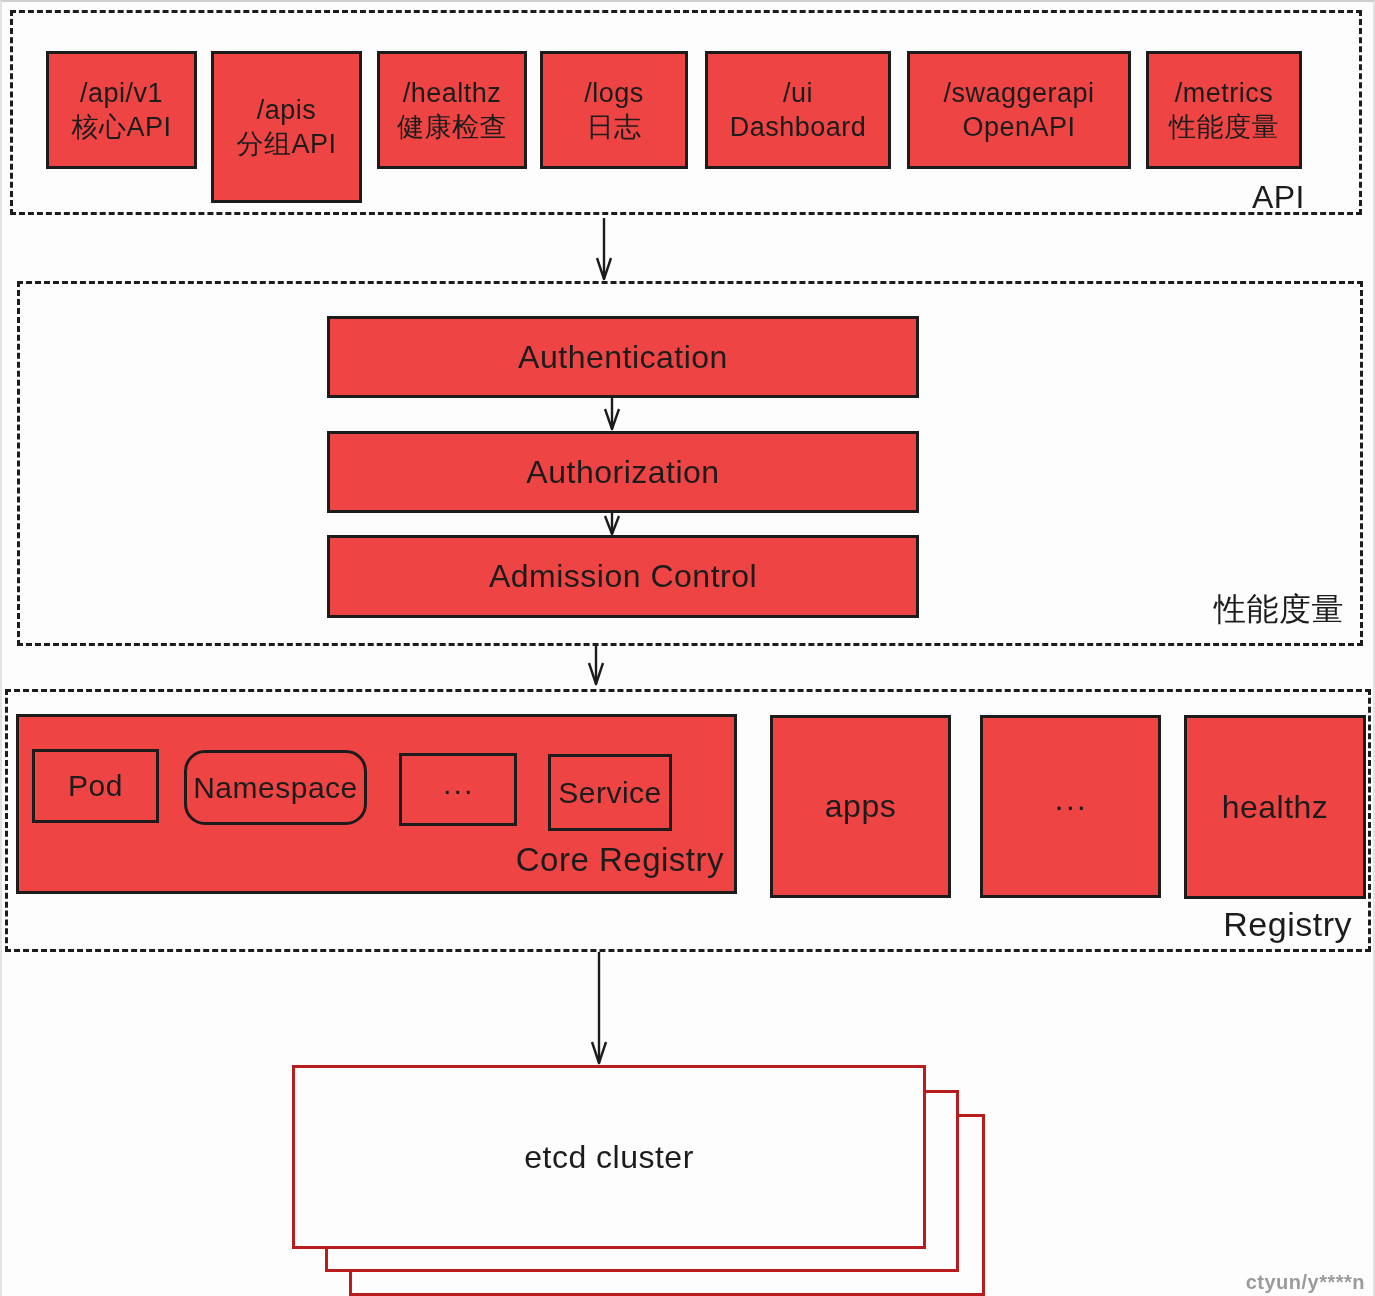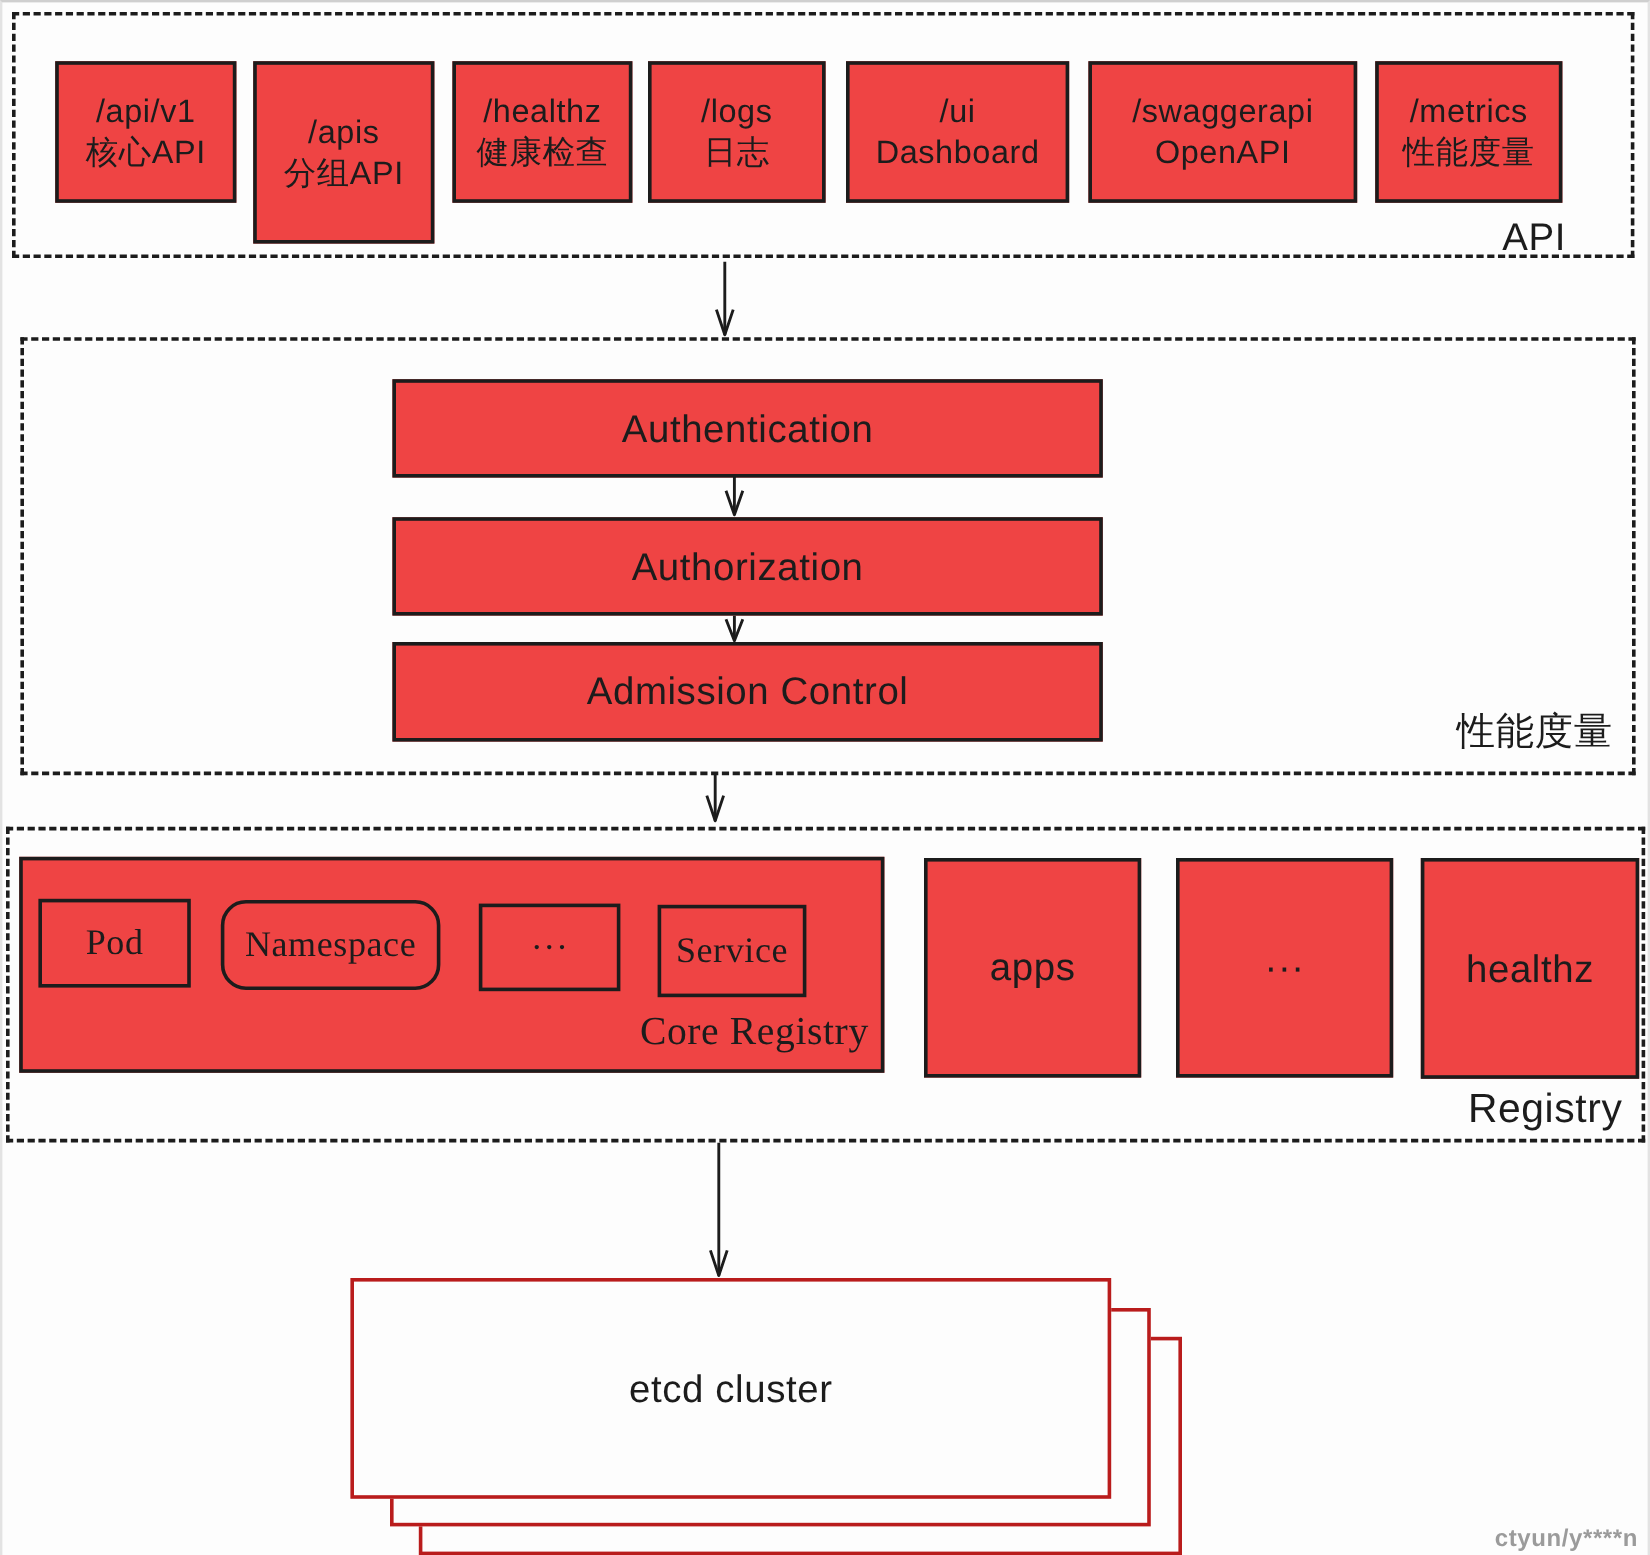--- a/index.html
+++ b/index.html
@@ -129,21 +129,21 @@
     <polyline points="3,3 10,21 17,3" fill="none" stroke="#1c1c1c" stroke-width="2.4" stroke-linejoin="round"></polyline>
   </svg>
 
   <svg class="arrow" style="left:584px;top:643px;" width="20" height="41">
     <line x1="10" y1="0" x2="10" y2="39" stroke="#1c1c1c" stroke-width="2.4"></line>
     <polyline points="3,18 10,39 17,18" fill="none" stroke="#1c1c1c" stroke-width="2.4" stroke-linejoin="round"></polyline>
   </svg>
 
   <div class="sect" style="left:3px;top:687px;width:1366px;height:263px;">
 
-    <div class="solidbox" style="left:8px;top:22px;width:721px;height:180px;justify-content:flex-start;font-family:Liberation Serif, serif;">
+    <div class="solidbox" style="left:8px;top:22px;width:721px;height:180px;justify-content:flex-start;">
       <div class="solidbox reg-item" style="left:13px;top:32px;width:127px;height:74px;">
         <div>Pod</div>
       </div>
       <div class="solidbox reg-item" style="left:165px;top:33px;width:183px;height:75px;border-radius:21px;">
         <div>Namespace</div>
       </div>
       <div class="solidbox reg-item" style="left:380px;top:36px;width:118px;height:73px;">
         <div>···</div>
       </div>
       <div class="solidbox reg-item" style="left:529px;top:37px;width:124px;height:77px;">

